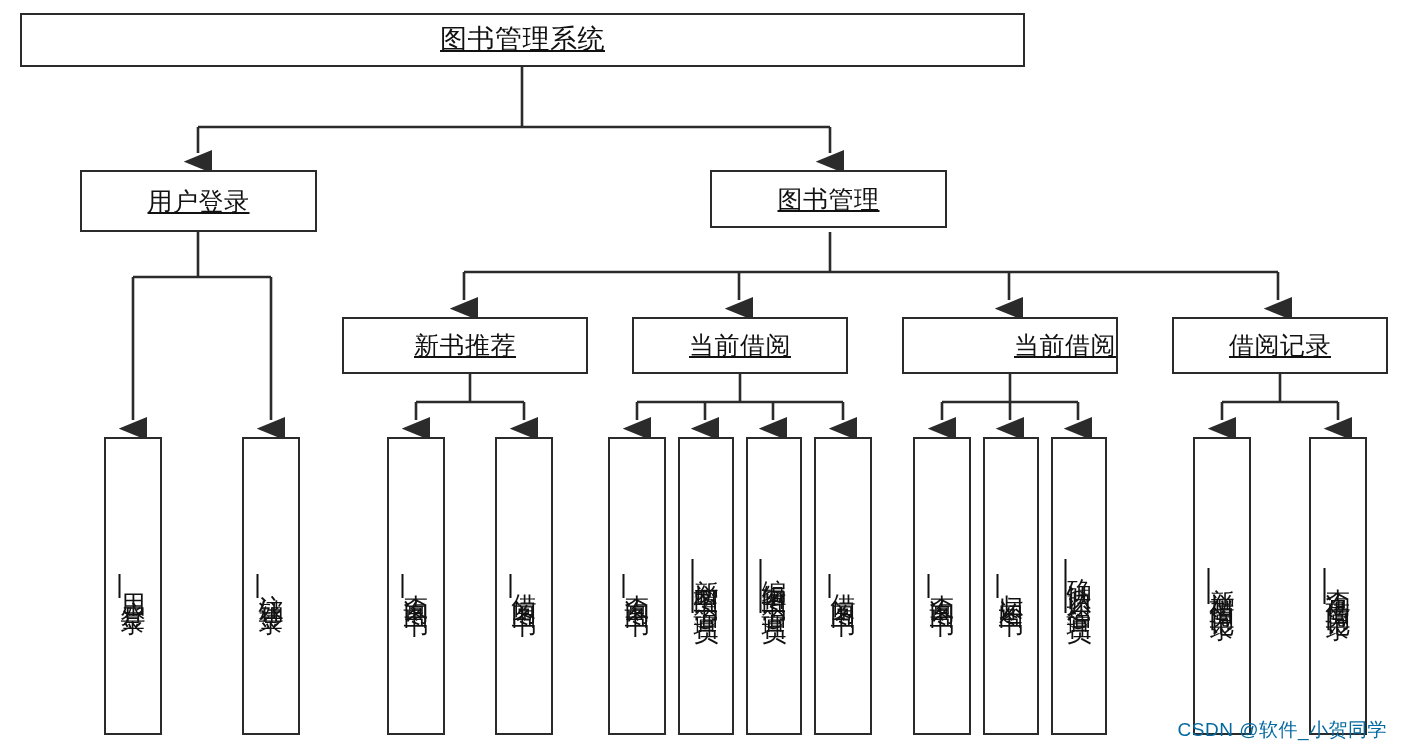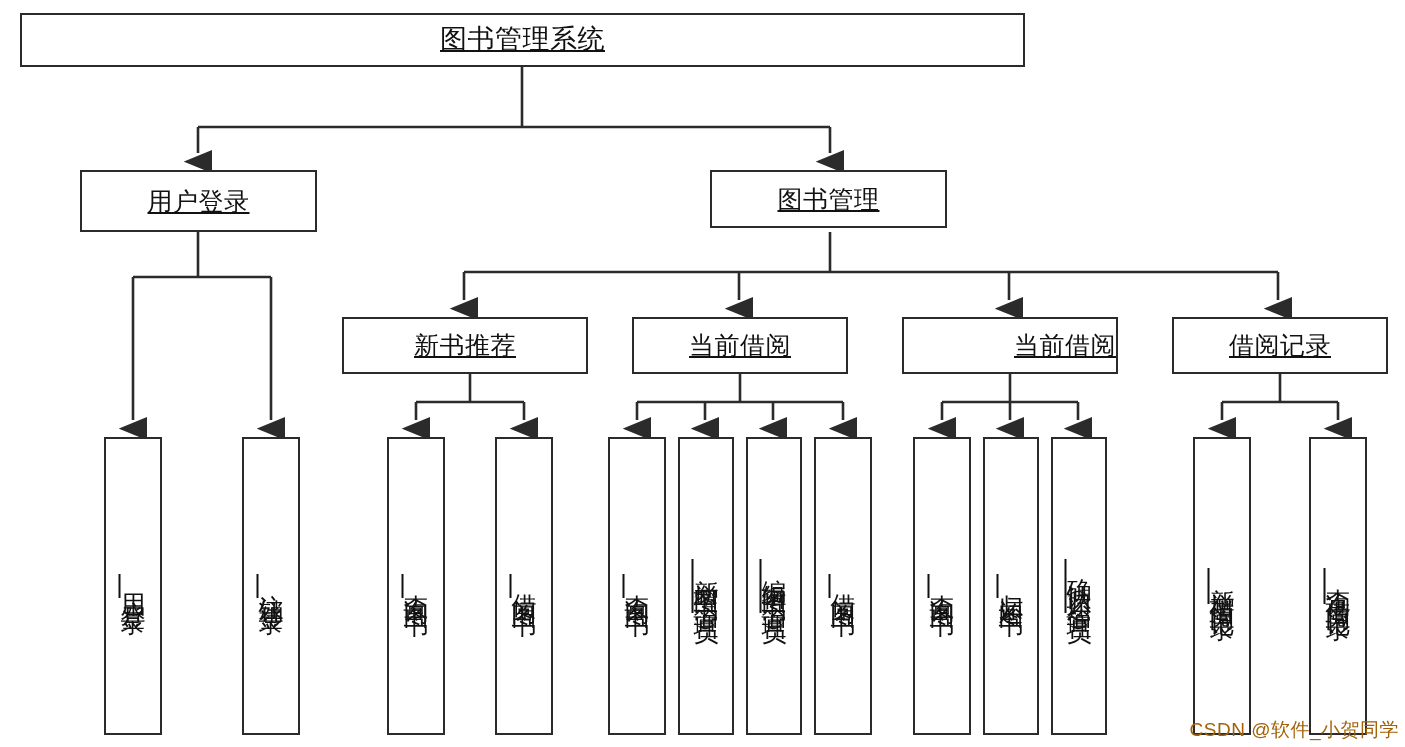--- a/index.html
+++ b/index.html
@@ -50,24 +50,24 @@
   .node.leaf .lbl{
     writing-mode:vertical-rl;
     text-orientation:upright;
     font-size:25px;
     line-height:1.0;
     letter-spacing:6px;
     white-space:nowrap;
   }
   .watermark{
     position:absolute;
-    right:6px;
+    right:18px;
     bottom:4px;
     font-size:19px;
-    color:#a16207;
+    color:#0369a1;
     letter-spacing:0.5px;
     white-space:nowrap;
     text-align:right;
   }
 </style>
 </head>
 <body>
 
 <div id="canvas">
 

